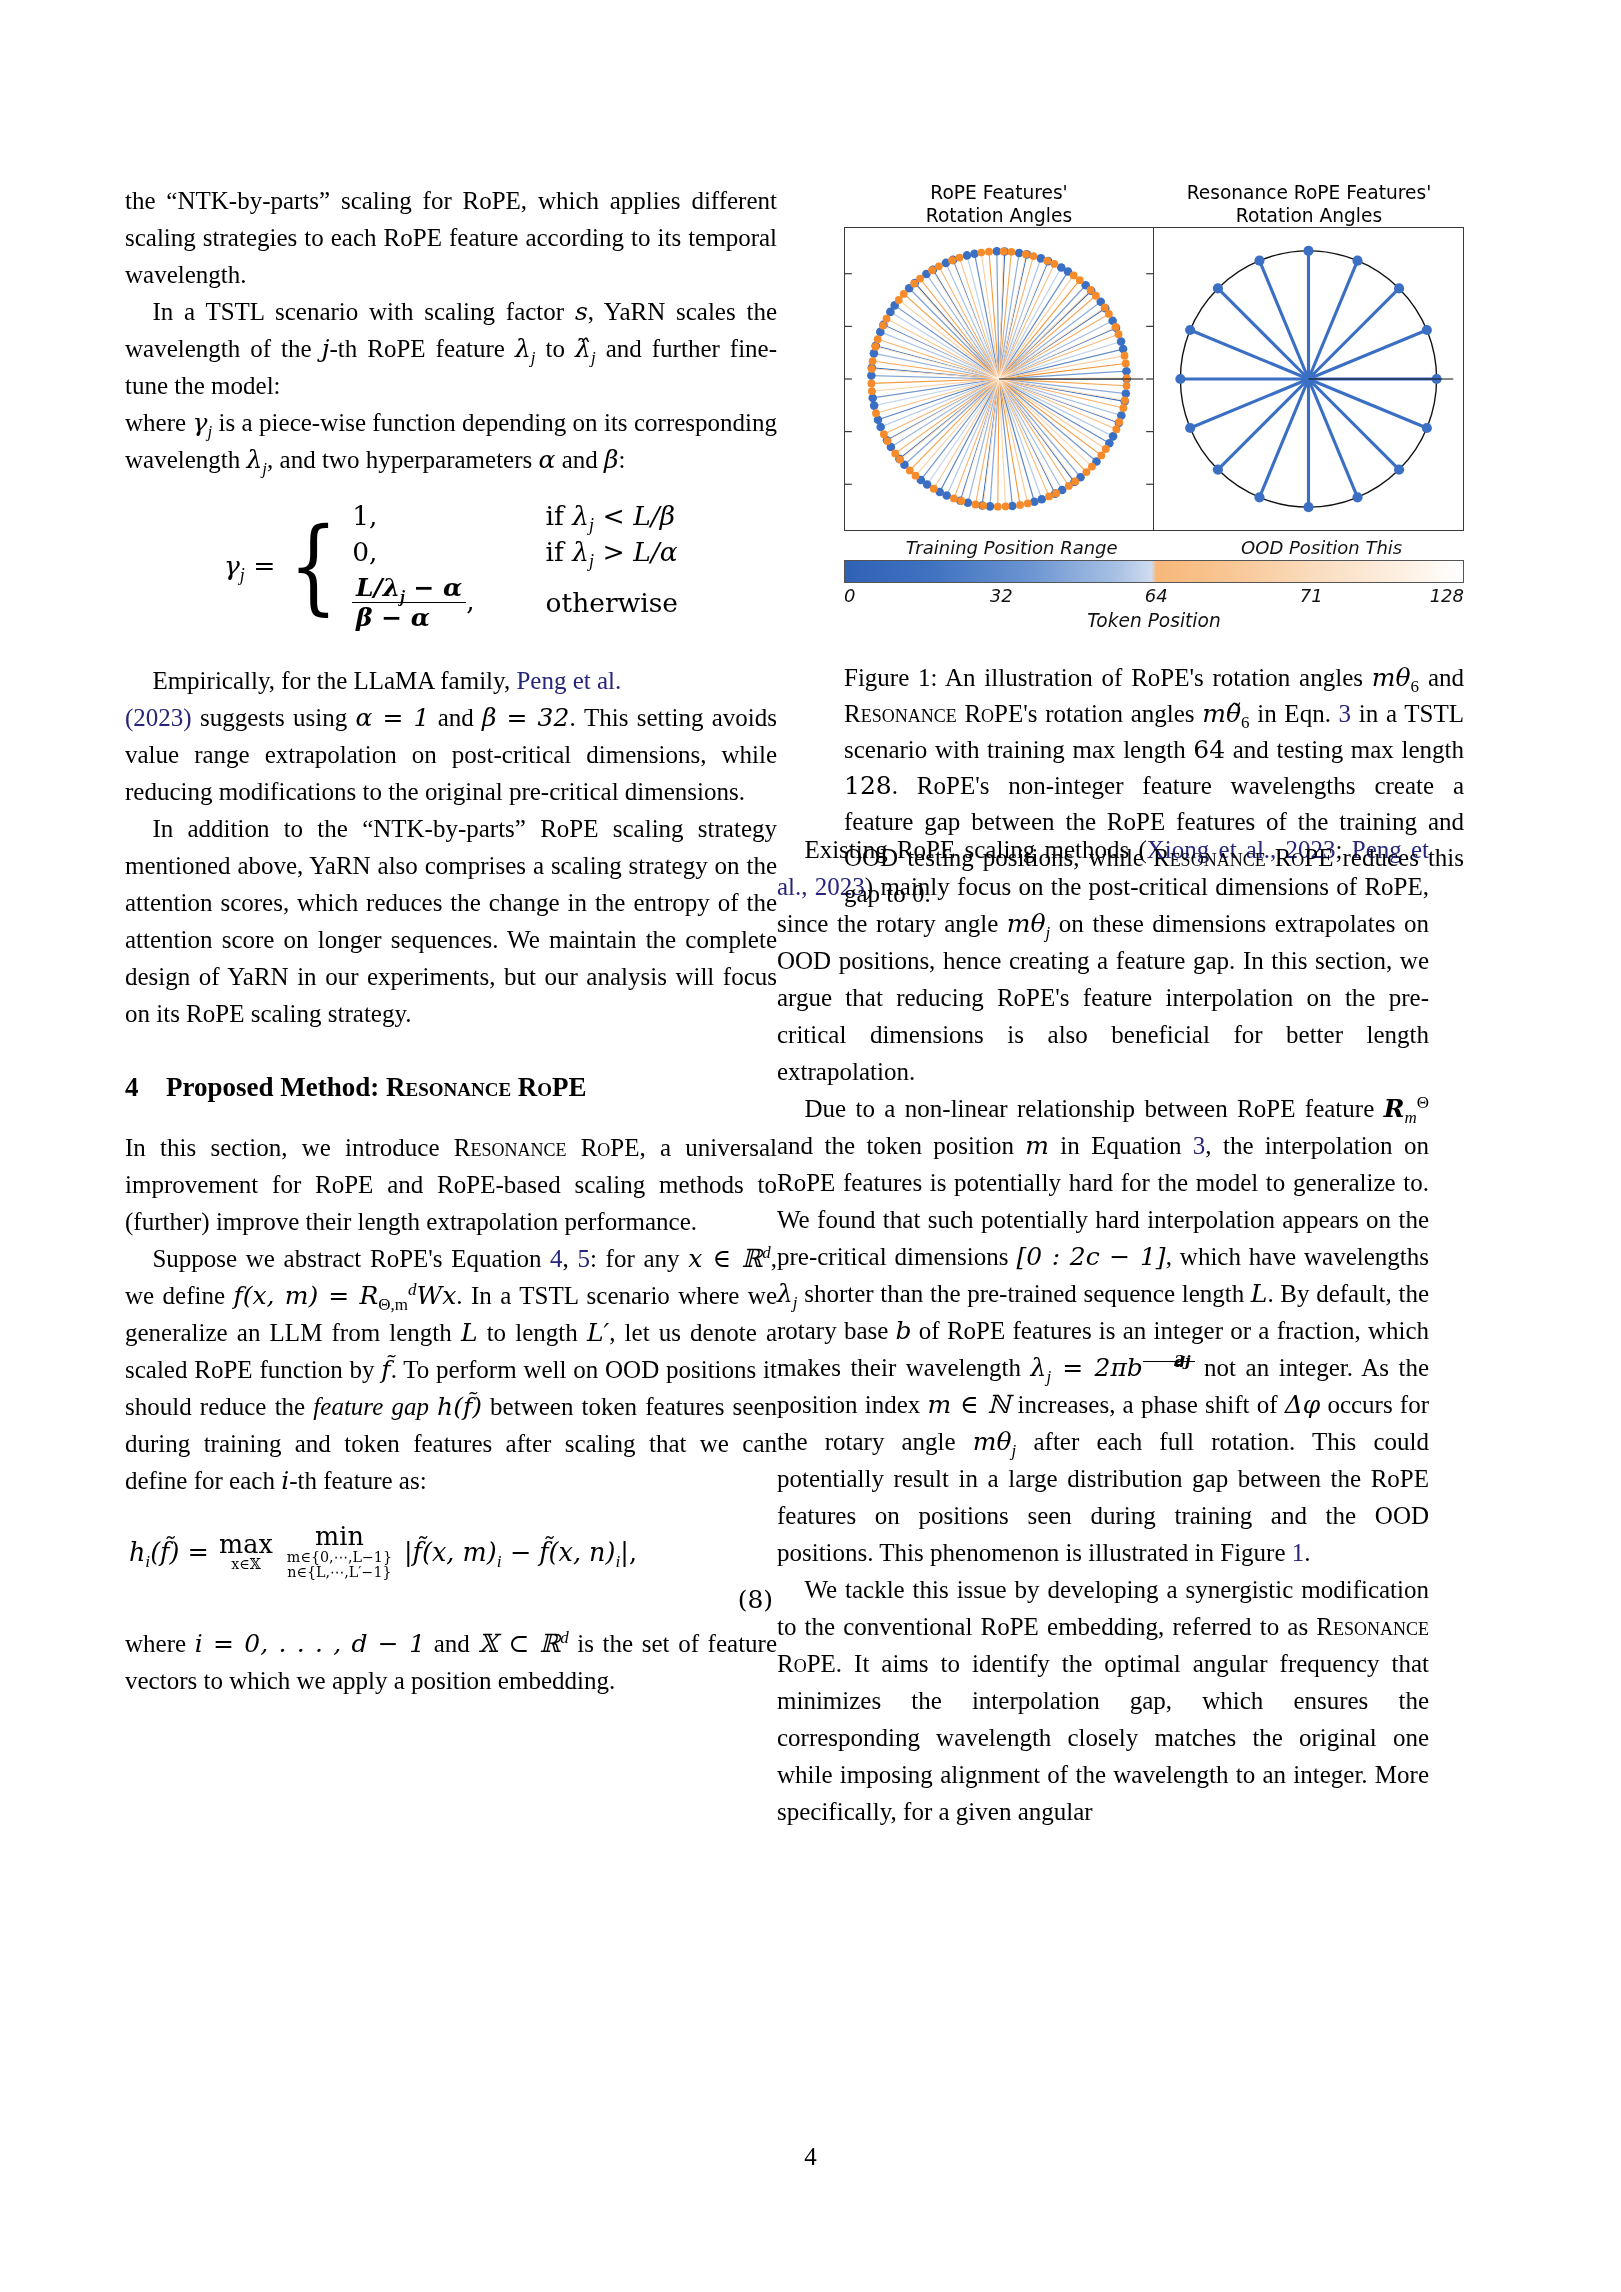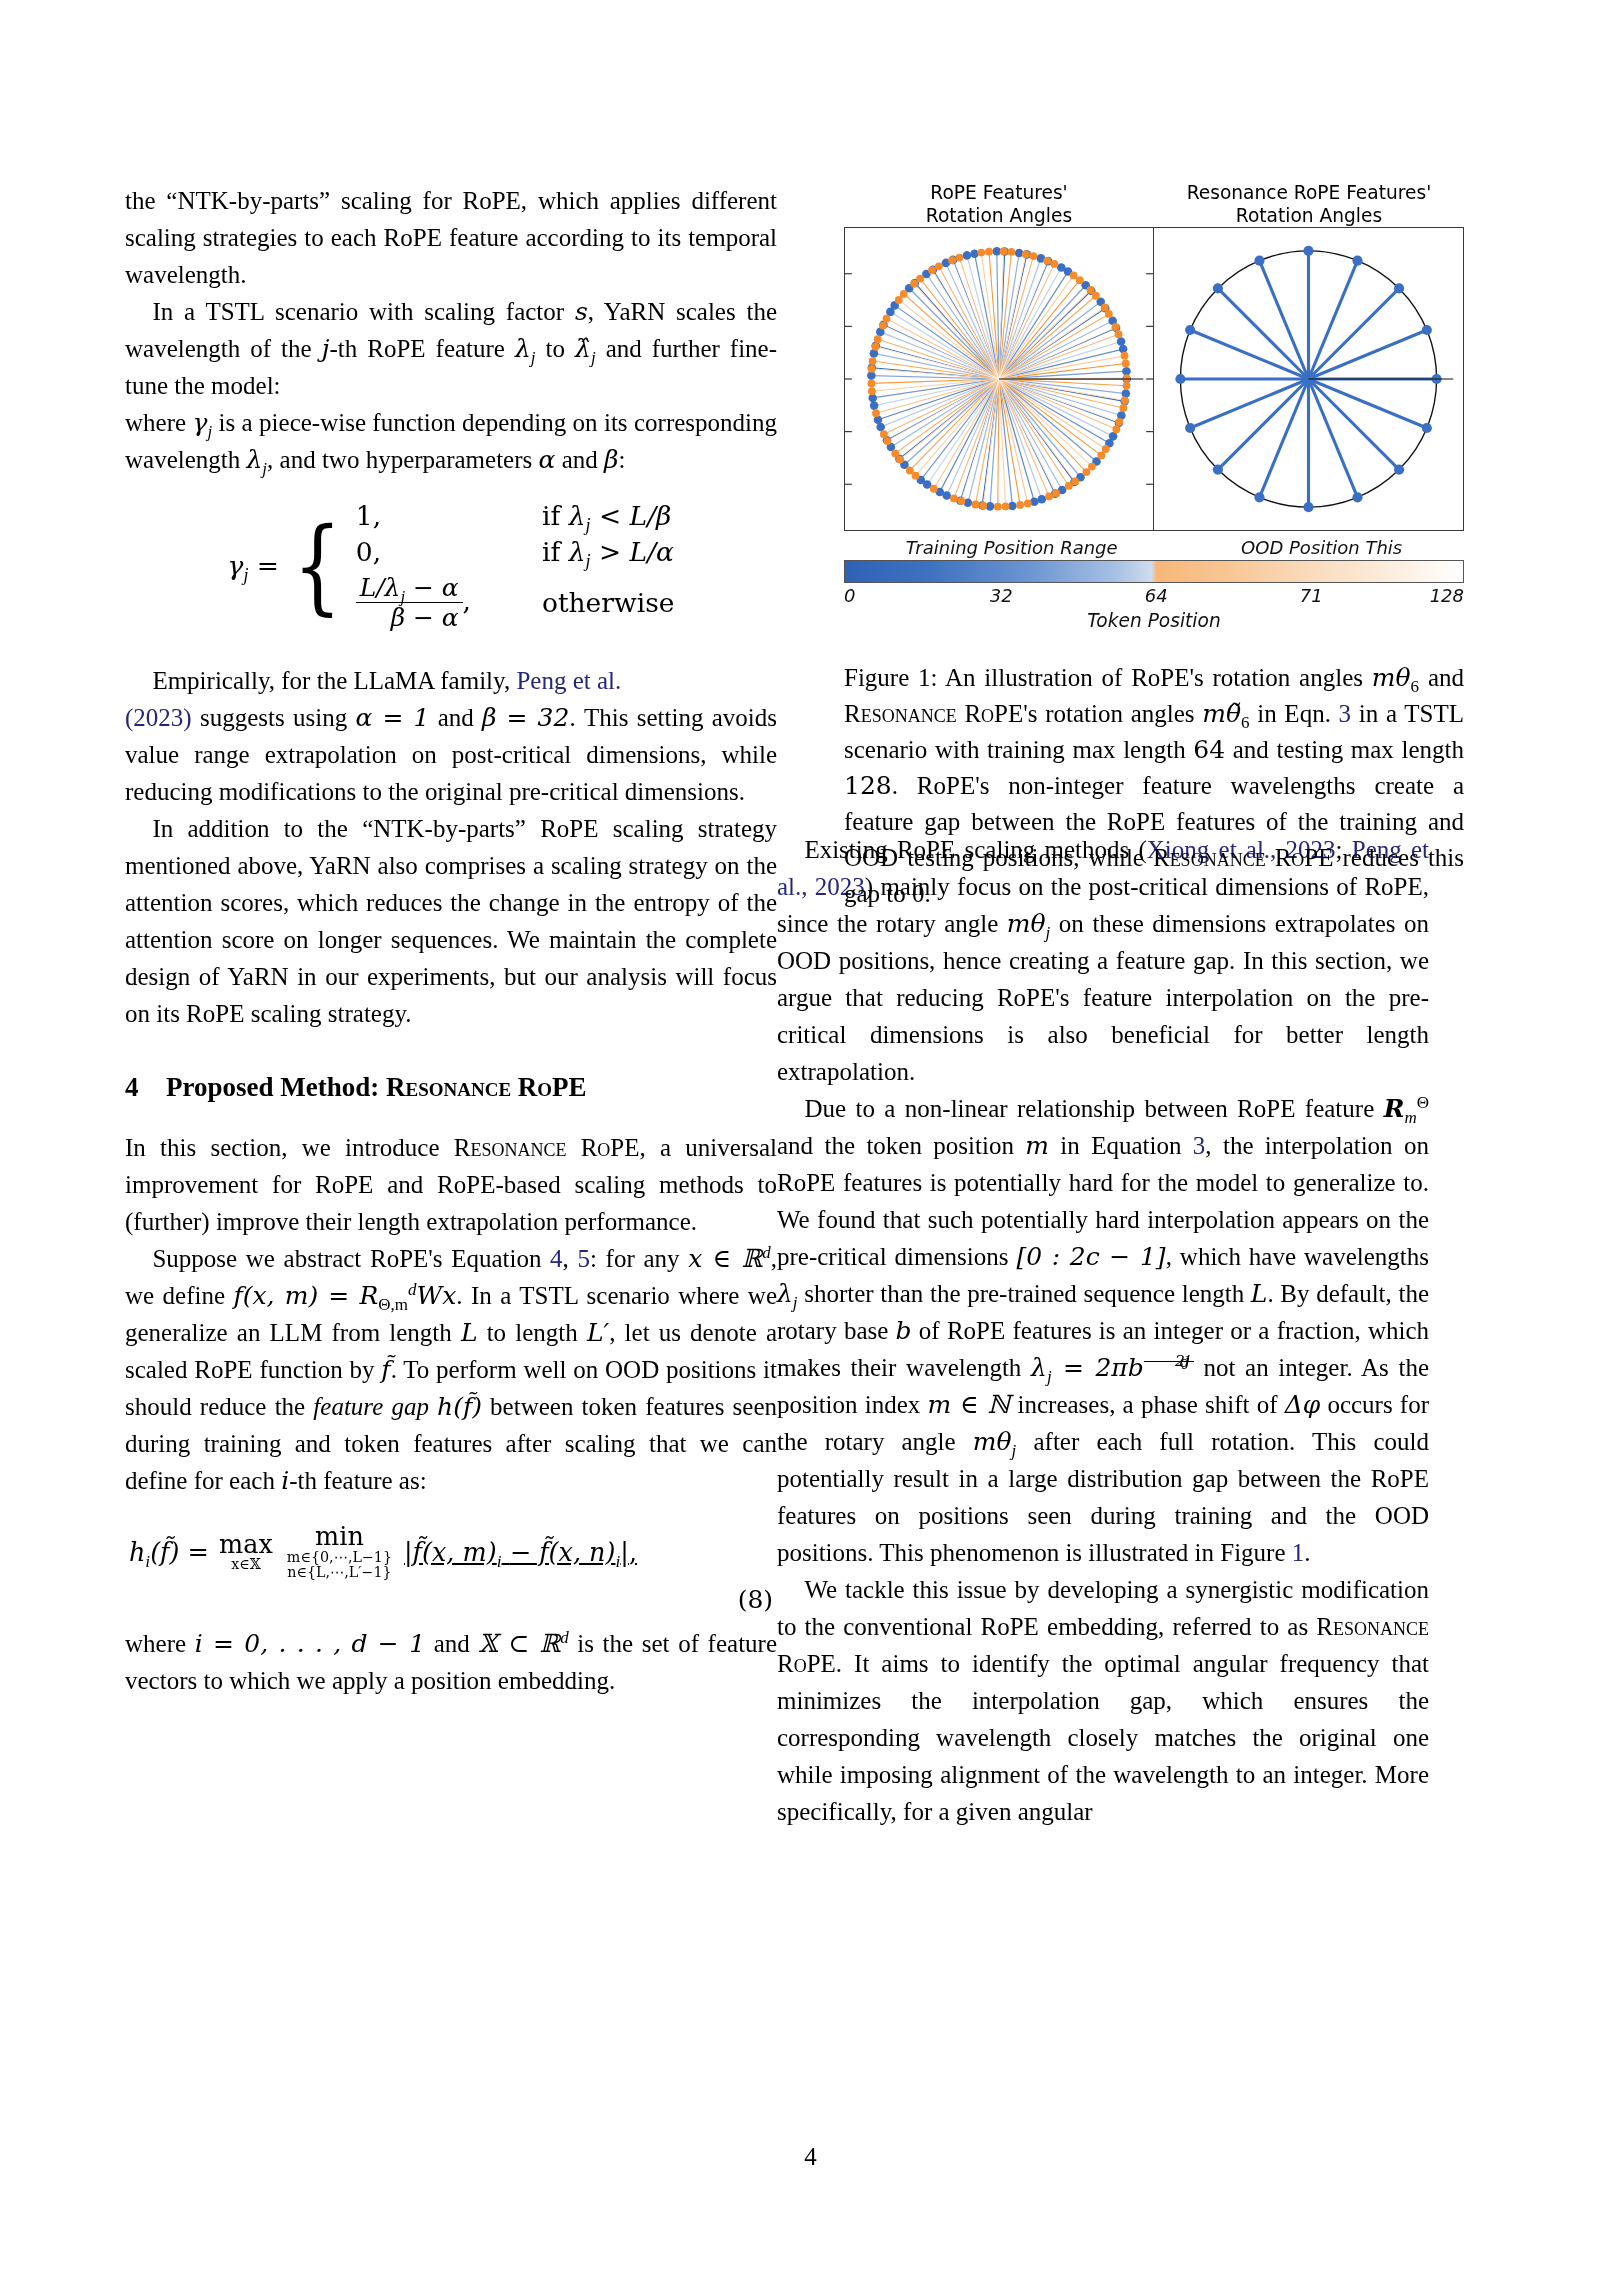--- a/index.html
+++ b/index.html
@@ -67,22 +67,23 @@
   .eqnum {
     position: absolute;
     right: 3.9px;
     font-size: 25px;
     font-style: normal;
   }
 
   .frac {
     display: inline-block;
     vertical-align: middle;
-    text-align: right;
+    text-align: left;
     font-size: 0.94em;
+    font-weight: bold;
   }
   .frac .num { display:block; padding: 0 3.9px; border-bottom: 1.4px solid #000; }
   .frac .den { display:block; padding: 0 3.9px; }
 
   
   .piecewise {
     display: inline-flex;
     align-items: center;
     gap: 5.9px;
     font-size: 26.5px;
@@ -270,21 +271,21 @@
         <span style="display:inline-block; vertical-align:middle;">h<sub class="it">i</sub>(f̃) <span class="mathup">=</span></span>
         <span class="oplim" style="margin:10px 2px;">
           <span class="op math">max</span>
           <span class="lim math">x∈𝕏</span>
         </span>
         <span class="oplim" style="margin:0 3.9px;">
           <span class="op math">min</span>
           <span class="lim math" style="white-space:nowrap;">m∈{0,⋯,L−1}</span>
           <span class="lim math" style="white-space:nowrap;">n∈{L,⋯,L′−1}</span>
         </span>
-        <span style="display:inline-block; vertical-align:middle;text-decoration:underline;">|f̃(x, m)<sub class="it">i</sub> <span class="mathup">−</span> f̃(x, n)<sub class="it">i</sub>|<span class="mathup">,</span></span>
+        <span style="display:inline-block; vertical-align:middle;">|f̃(x, m)<sub class="it">i</sub> <span class="mathup">−</span> f̃(x, n)<sub class="it">i</sub>|<span class="mathup">,</span></span>
         <span class="eqnum" style="bottom:-11.8px;">(8)</span>
       </div>
 
       <div style="height:23.5px"></div>
 
       <p class="noindent">
         <span>where </span><span class="math">i = 0, . . . , d − 1</span><span> and </span><span class="math">𝕏 ⊂ ℝ</span><sup class="it">d</sup><span> is the set of feature vectors to which we apply a position embedding.</span>
       </p>
 
     </div>

